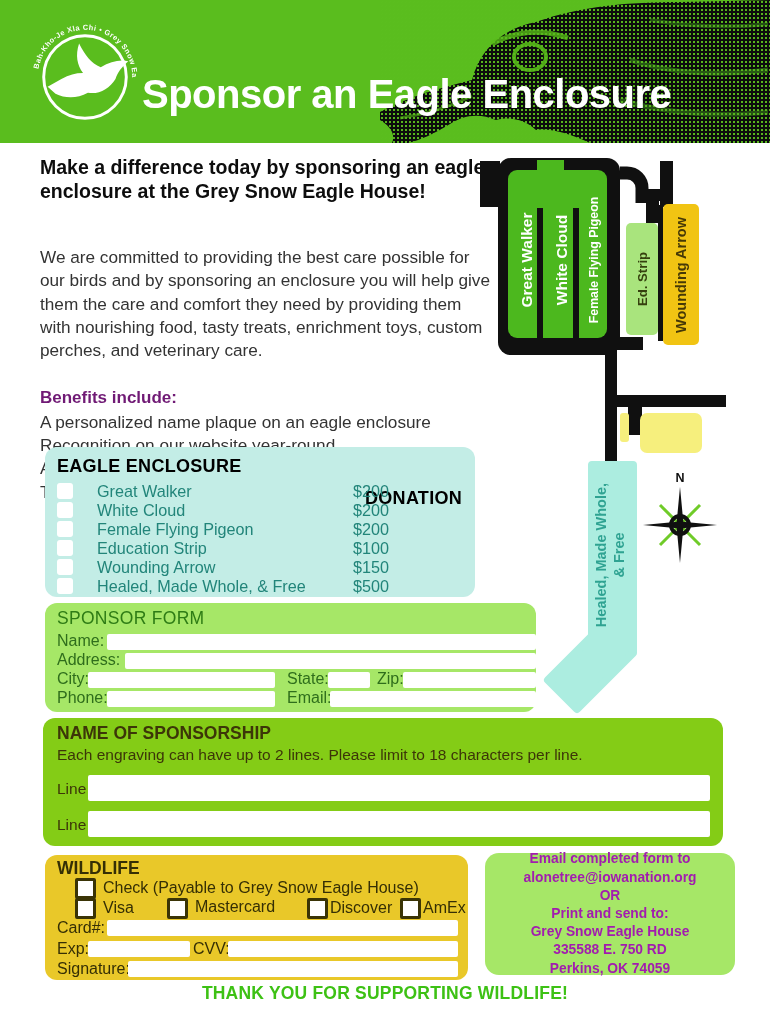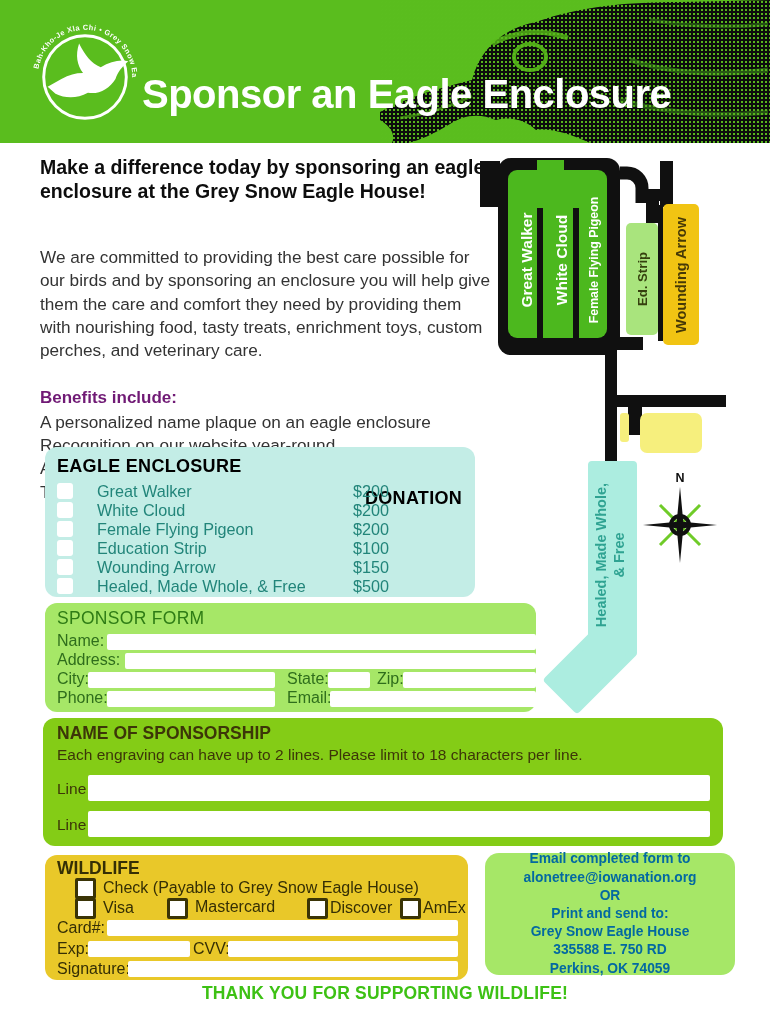--- a/index.html
+++ b/index.html
@@ -46,21 +46,21 @@
   .ns-input{position:absolute;left:45px;width:622px;height:26px;border:none;outline:none;background:#fff;
             border-radius:2px;font-family:inherit;font-size:15px;padding:0 6px;box-sizing:border-box;color:#222;}
   
   .payment{left:45px;top:855px;width:423px;height:125px;background:#E9C829;}
   .pay-head{position:absolute;left:12px;top:3px;font-size:17.5px;font-weight:bold;color:#352F05;}
   .pay-cb{position:absolute;width:15px;height:15px;background:#fff;border:3px solid #3A3406;border-radius:2px;}
   .pay-label{position:absolute;font-size:16px;color:#352F05;}
   
   .contact{left:485px;top:853px;width:250px;height:122px;background:#A6E767;display:flex;
            flex-direction:column;align-items:center;justify-content:center;border-radius:14px;}
-  .contact div{font-size:13.8px;font-weight:bold;color:#0369a1;line-height:1.32;text-align:center;}
+  .contact div{font-size:13.8px;font-weight:bold;color:#a21caf;line-height:1.32;text-align:center;}
   
   .thankyou{position:absolute;left:0;top:983px;width:770px;text-align:center;font-size:17.5px;
             font-weight:bold;color:#3DC114;letter-spacing:.2px;}
 </style>
 </head>
 <body>
 
 <div class="page">
 
   <div class="header">

